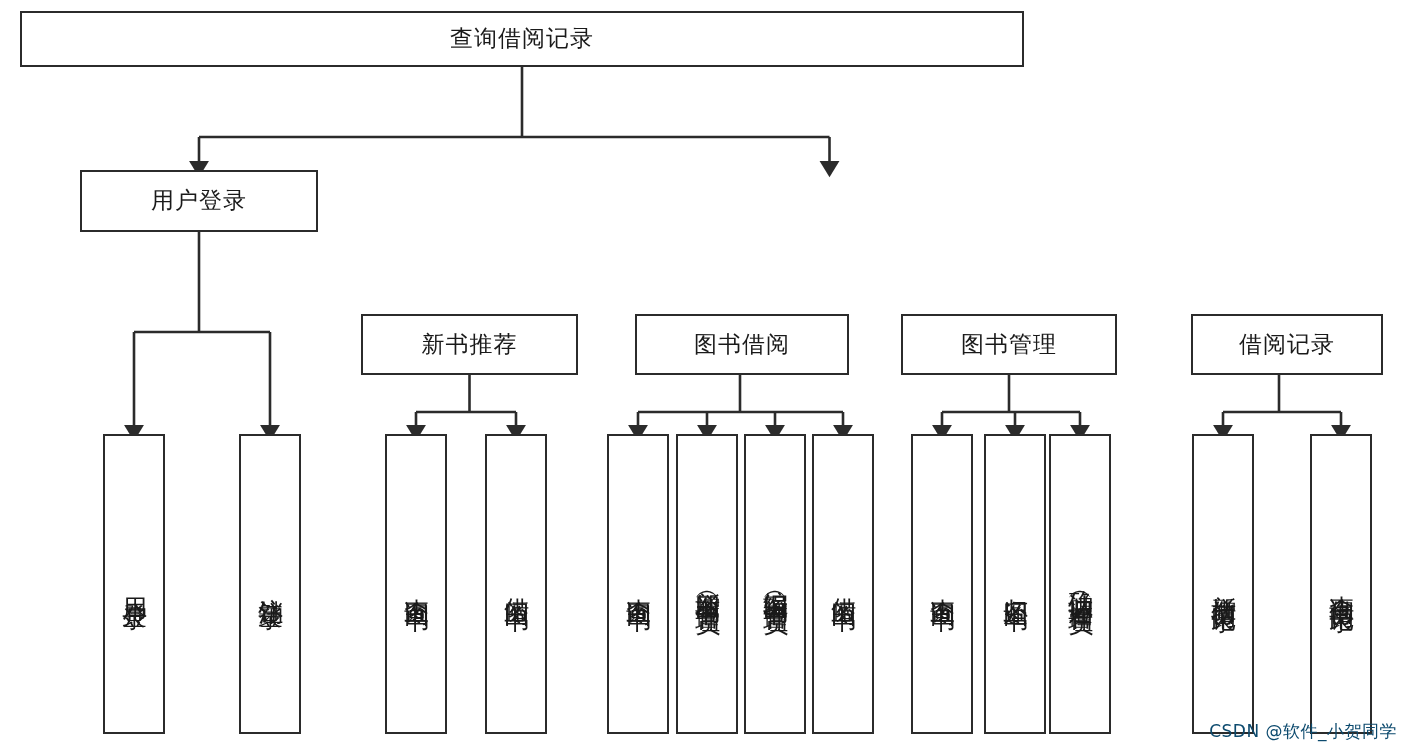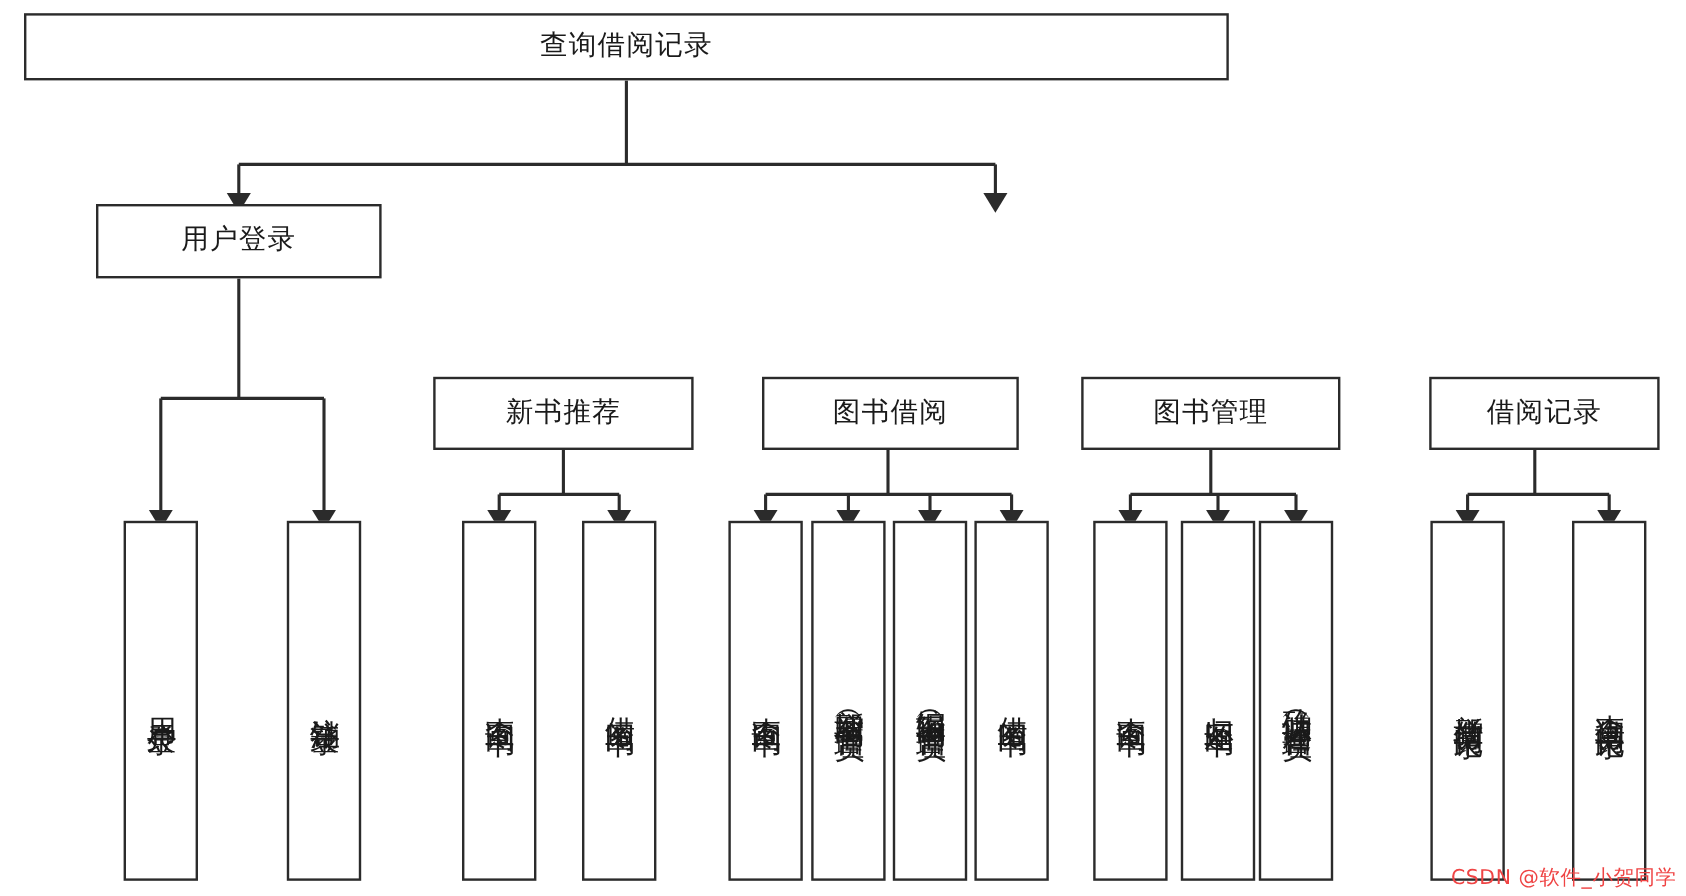--- a/index.html
+++ b/index.html
@@ -62,21 +62,21 @@
     line-height: 1.06;
     letter-spacing: 3px;
     white-space: nowrap;
     max-height: 100%;
   }
   #watermark {
     position: absolute;
     right: 8px;
     bottom: 4px;
     font-size: 17px;
-    color: #ef4444;
+    color: #0c4a6e;
     letter-spacing: 0.5px;
     z-index: 5;
     white-space: nowrap;
     font-family: "DejaVu Sans", "Liberation Sans", sans-serif;
   }
 </style>
 </head>
 <body>
 
 <div id="diagram-root">

